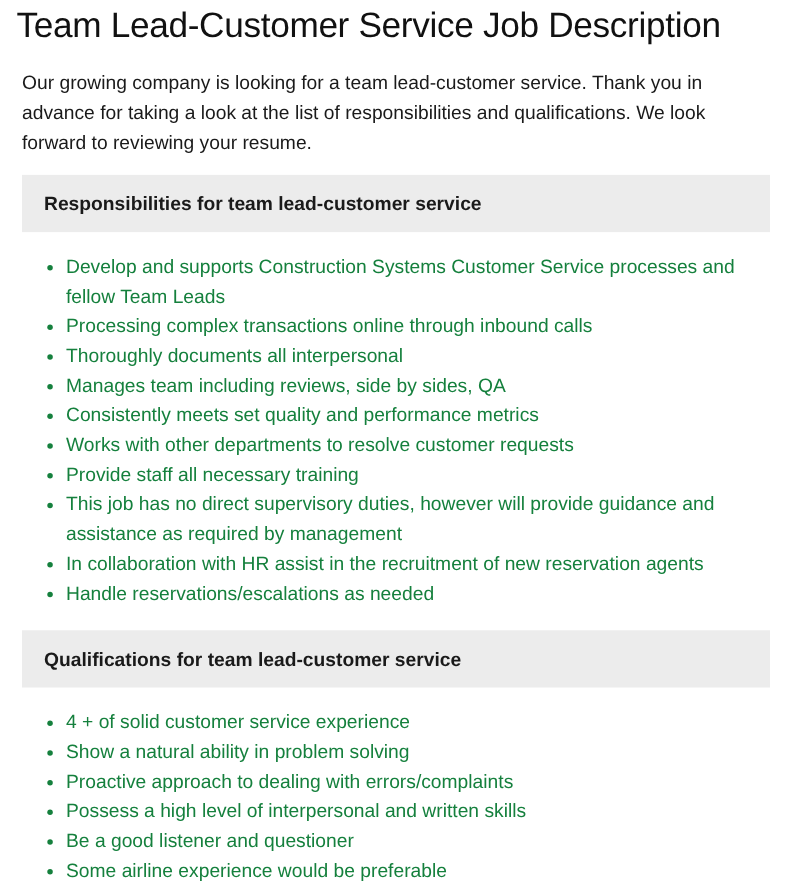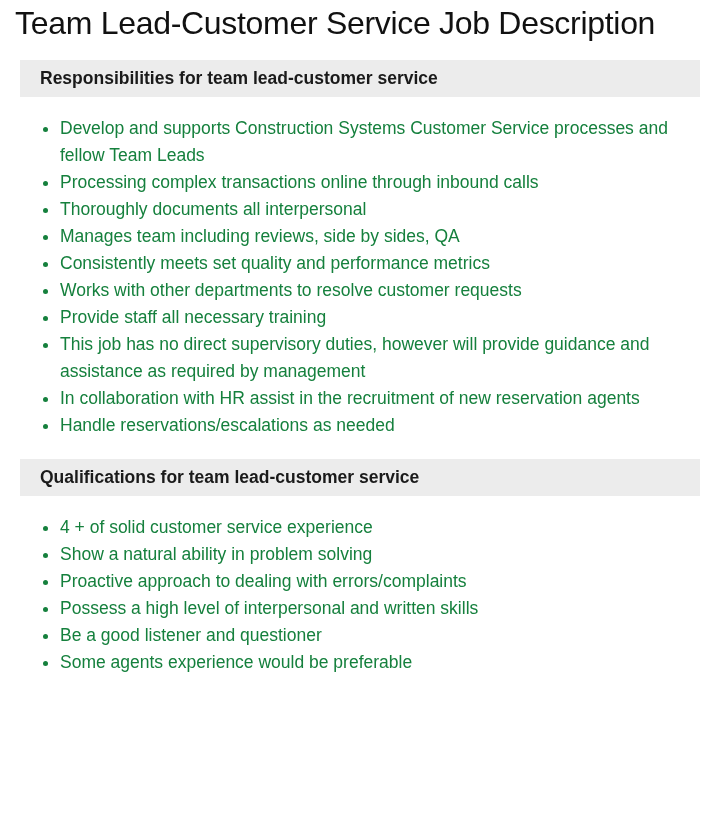--- a/index.html
+++ b/index.html
@@ -12,36 +12,37 @@
   h1 {
     margin: 0; padding-top: 2px;
     font-size: 32px; font-weight: 400; line-height: 42px;
     letter-spacing: -0.3px; color: #111;
     margin-left: -5px; white-space: nowrap;
   }
   .intro {
     margin: 18px 0 0 0; font-size: 17.5px; line-height: 27px; color: #1a1a1a;
   }
   .section-header {
-    background: #ececec; margin-top: 16px; height: 37px;
+    background: #ececec; margin-top: 16px; height: 52px;
     display: flex; align-items: center; padding-left: 20px;
     font-size: 17.5px; font-weight: 700; color: #1a1a1a;
   }
   ul {
     margin: 18px 0 0 0; padding-left: 40px;
     font-size: 17.5px; line-height: 27px; color: #15803d;
   }
   li { padding-left: 0; }
   .section-header.q { margin-top: 20px; }
 </style>
 </head>
 <body>
 
 <div class="page">
   <h1>Team Lead-Customer Service Job Description</h1>
+  <p class="intro">Our growing company is looking for a team lead-customer service. Thank you in advance for taking a look at the list of responsibilities and qualifications. We look forward to reviewing your resume.</p>
 
   <div class="section-header">Responsibilities for team lead-customer service</div>
   <ul>
     <li>Develop and supports Construction Systems Customer Service processes and fellow Team Leads</li>
     <li>Processing complex transactions online through inbound calls</li>
     <li>Thoroughly documents all interpersonal</li>
     <li>Manages team including reviews, side by sides, QA</li>
     <li>Consistently meets set quality and performance metrics</li>
     <li>Works with other departments to resolve customer requests</li>
     <li>Provide staff all necessary training</li>
@@ -50,15 +51,15 @@
     <li>Handle reservations/escalations as needed</li>
   </ul>
 
   <div class="section-header q">Qualifications for team lead-customer service</div>
   <ul>
     <li>4 + of solid customer service experience</li>
     <li>Show a natural ability in problem solving</li>
     <li>Proactive approach to dealing with errors/complaints</li>
     <li>Possess a high level of interpersonal and written skills</li>
     <li>Be a good listener and questioner</li>
-    <li>Some agents experience would be preferable</li>
+    <li>Some airline experience would be preferable</li>
   </ul>
 </div>
 
 </body></html>

